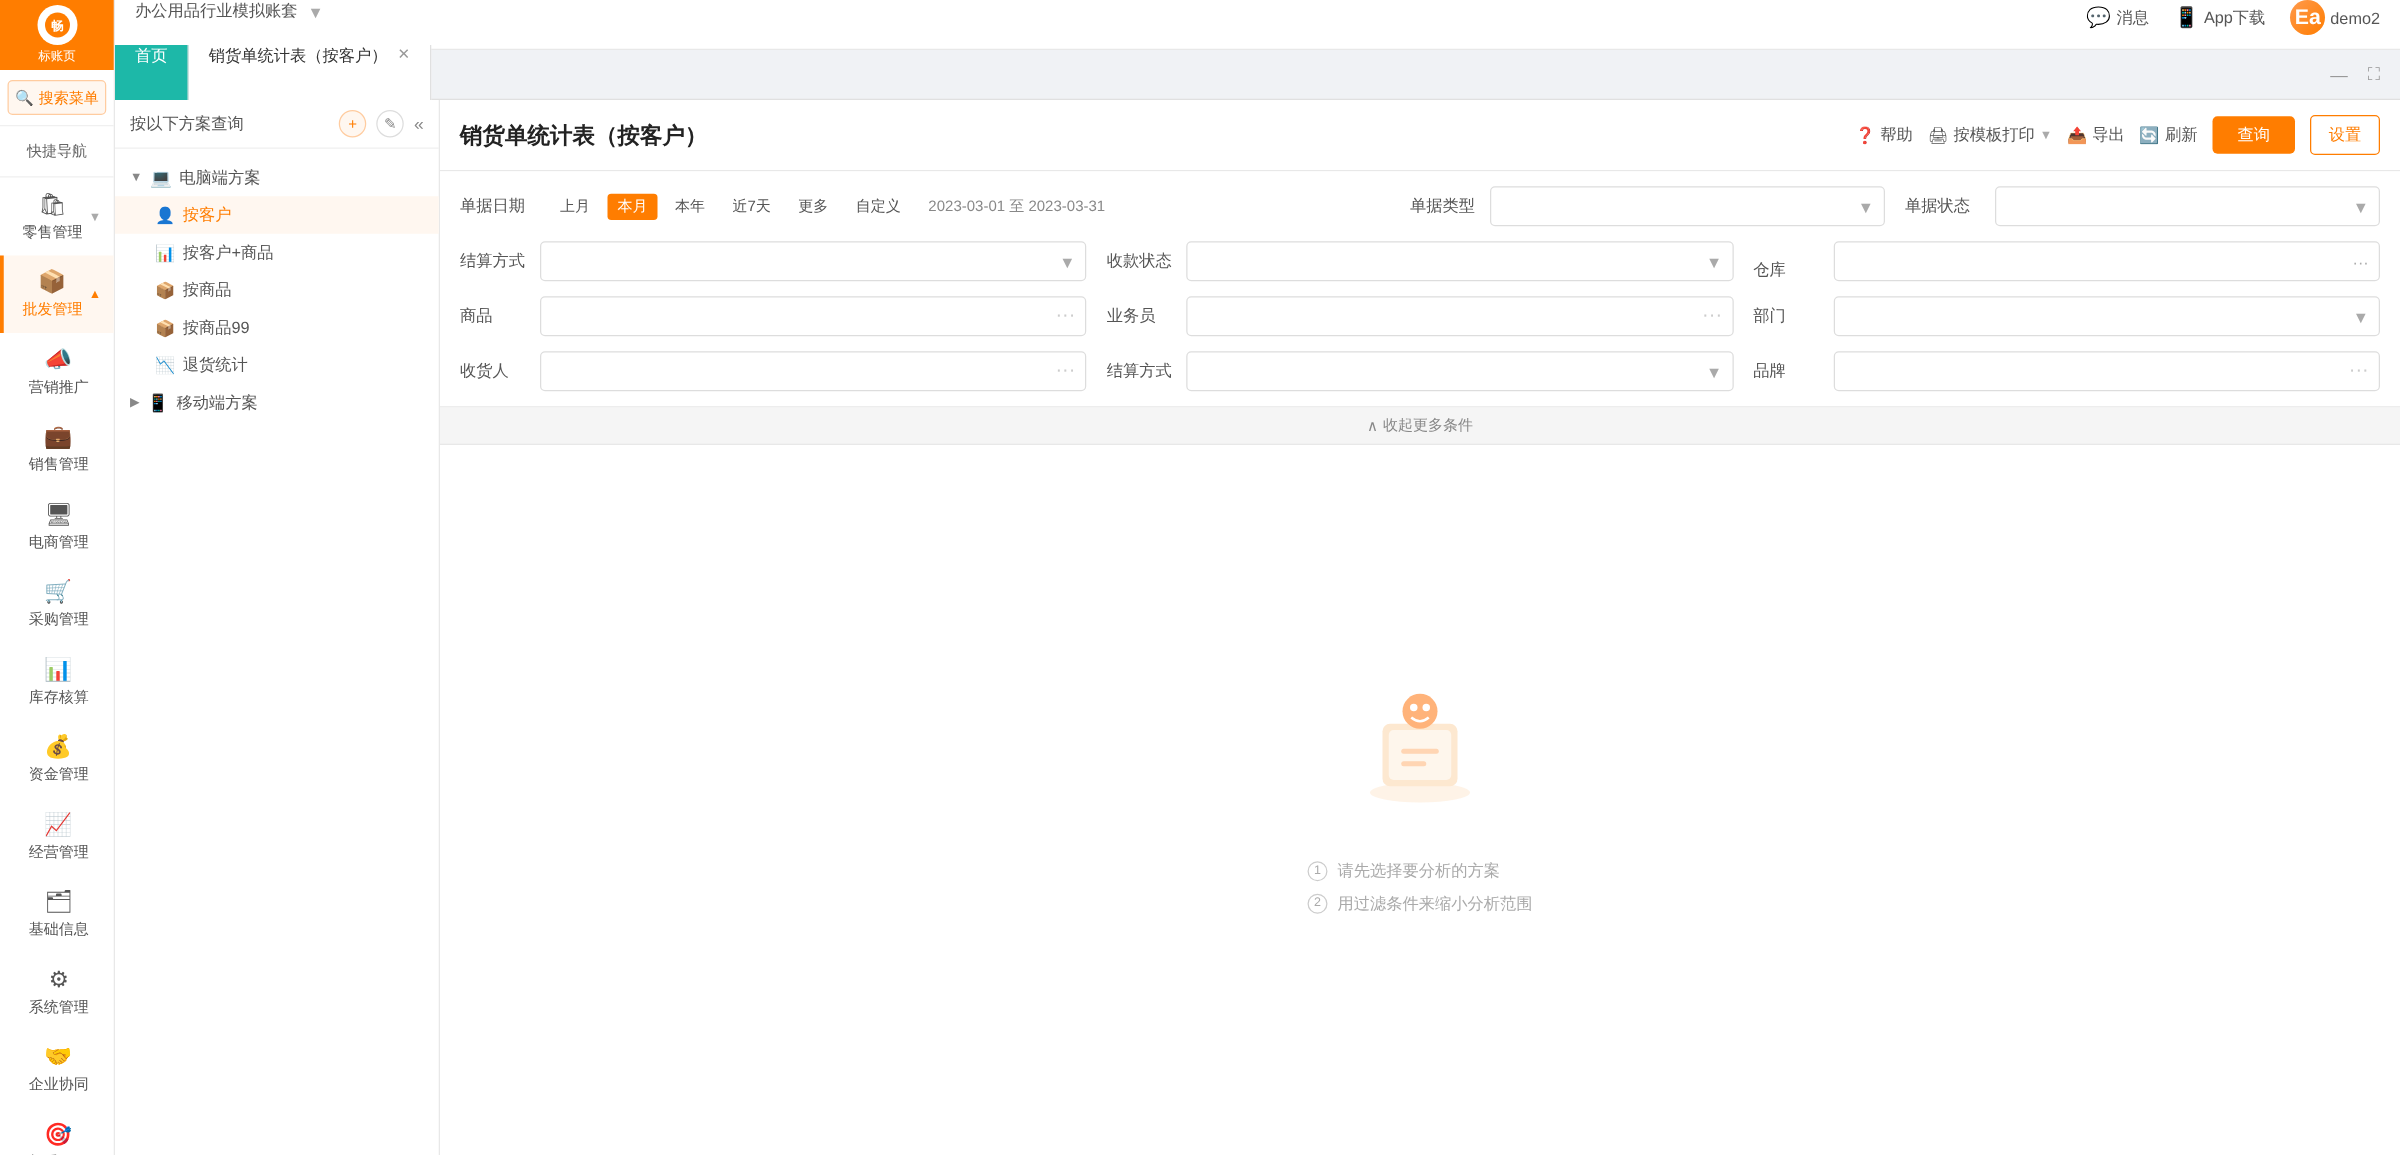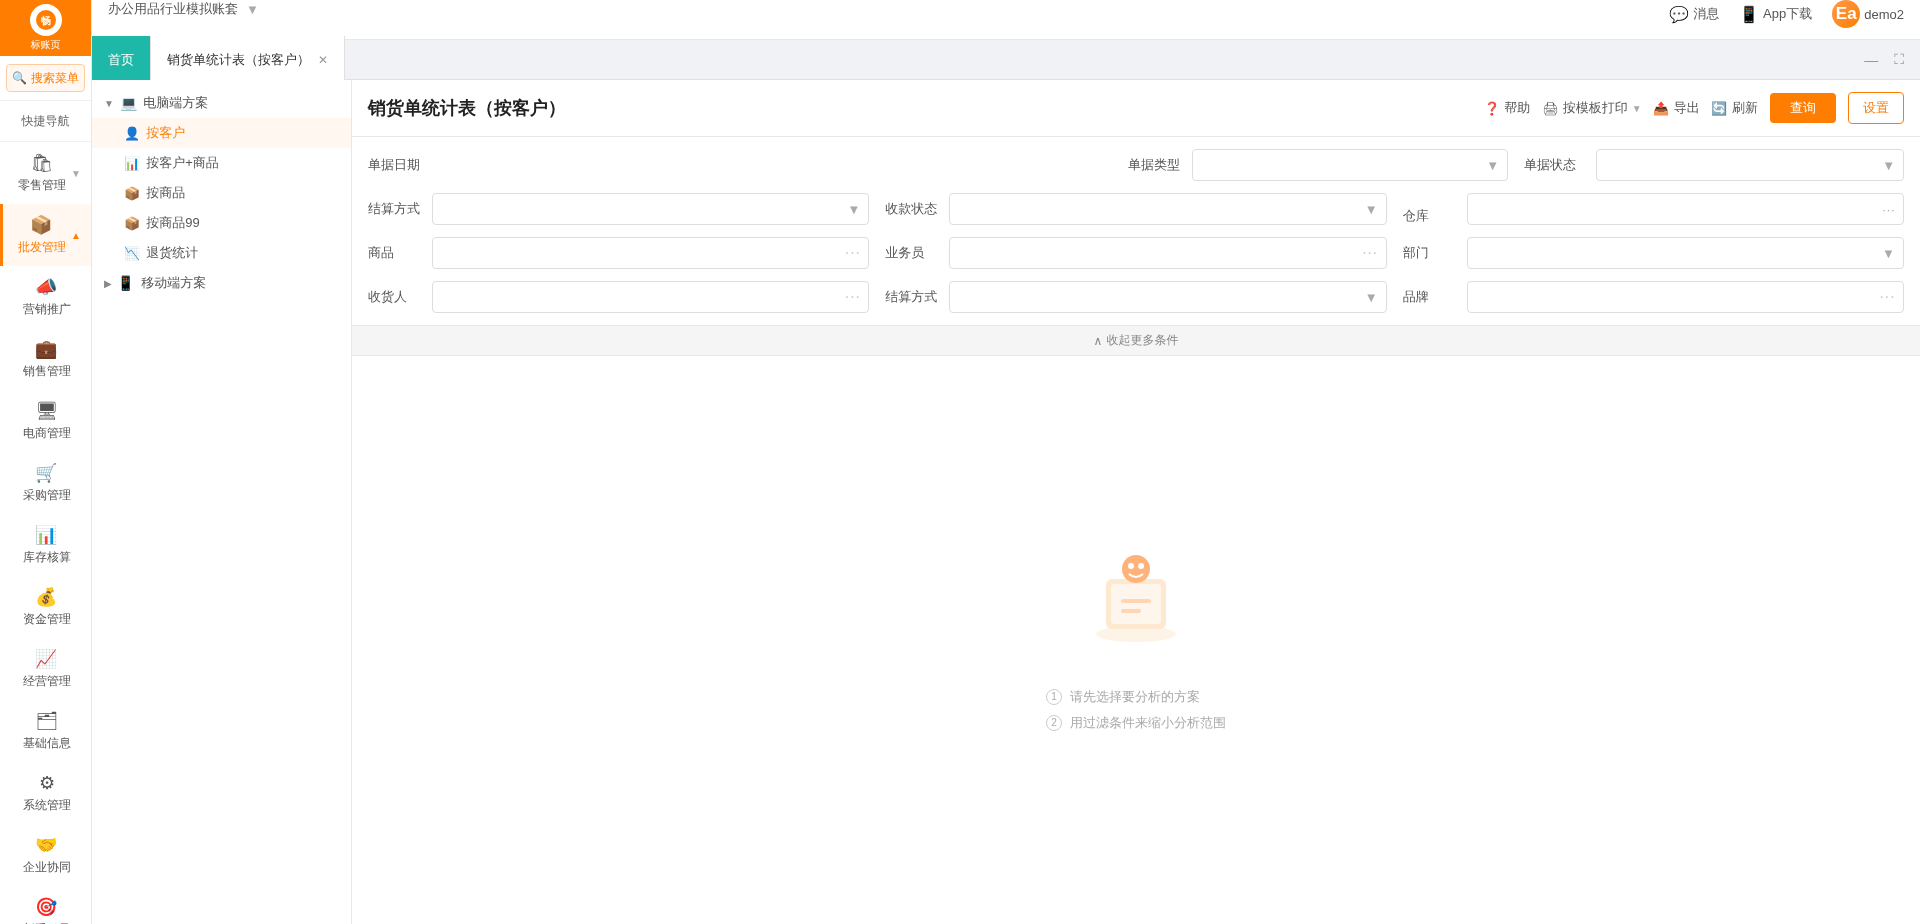--- a/index.html
+++ b/index.html
@@ -25,21 +25,21 @@
     .main-area { flex: 1; display: flex; flex-direction: column; height: 924px; }
 
     
     .top-header { height: 40px; background: #fff; border-bottom: 1px solid #e8e8e8; display: flex; align-items: flex-start; justify-content: space-between; padding: 0 16px; flex-shrink: 0; }
     .header-left { display: flex; align-items: center; gap: 8px; color: #555; font-size: 13px; }
     .header-right { display: flex; align-items: center; gap: 20px; }
     .header-action { display: flex; align-items: center; gap: 4px; color: #555; font-size: 13px; cursor: pointer; }
 
     
     .tab-bar { height: 40px; background: #f0f2f5; display: flex; align-items: center; padding: 0 0; flex-shrink: 0; border-bottom: 1px solid #e0e0e0; }
-    .tab-item { height: 48px; padding: 0 16px; display: flex; align-items: center; gap: 8px; cursor: pointer; font-size: 13px; color: #555; background: transparent; border-right: 1px solid #e0e0e0; }
+    .tab-item { height: 48px; padding: 0 16px; display: flex; gap: 8px; cursor: pointer; font-size: 13px; color: #555; background: transparent; border-right: 1px solid #e0e0e0; }
     .tab-item.active { background: #fff; color: #333; font-weight: 500; }
     .tab-home { background: #1db8a8; color: #fff; }
     .tab-close { color: #999; font-size: 12px; cursor: pointer; }
     .tab-restore { color: #999; font-size: 14px; cursor: pointer; margin-left: auto; margin-right: 8px; }
 
     
     .content-area { flex: 1; overflow: hidden; display: flex; }
 
     
     .page-header { background: #fff; padding: 12px 16px 0 16px; border-bottom: 1px solid #e8e8e8; flex-shrink: 0; }
@@ -221,20 +221,28 @@
     </div>
     <div style="margin-left:auto;display:flex;align-items:center;padding-right:8px;gap:8px;">
       <span class="tab-restore">—</span>
       <span class="tab-restore">⛶</span>
     </div>
   </div>
 
   <div class="content-area">
 
     <div class="left-panel">
+      <div class="panel-header">
+        <span class="panel-title">按以下方案查询</span>
+        <div class="panel-icons">
+          <div class="panel-icon-btn orange">+</div>
+          <div class="panel-icon-btn">✎</div>
+          <div class="collapse-btn">«</div>
+        </div>
+      </div>
 
       <div class="tree-section">
 
         <div class="tree-item">
           <span class="tree-toggle">▼</span>
           <span class="tree-icon">💻</span>
           <span>电脑端方案</span>
         </div>
 
         <div class="tree-sub-item active">
@@ -292,20 +300,29 @@
             <button class="action-btn-primary">查询</button>
             <button class="action-btn-setting">设置</button>
           </div>
         </div>
       </div>
 
       <div class="filter-area">
 
         <div class="filter-row">
           <span class="filter-label">单据日期</span>
+          <div class="date-shortcuts">
+            <span class="date-shortcut">上月</span>
+            <span class="date-shortcut active">本月</span>
+            <span class="date-shortcut">本年</span>
+            <span class="date-shortcut">近7天</span>
+            <span class="date-shortcut">更多</span>
+            <span class="date-shortcut">自定义</span>
+            <span class="date-range">2023-03-01 至 2023-03-31</span>
+          </div>
           <div style="margin-left:auto;display:flex;align-items:center;gap:16px;flex:1;justify-content:flex-end;">
             <div style="display:flex;align-items:center;gap:8px;flex:1;max-width:380px;">
               <span class="filter-label">单据类型</span>
               <div class="filter-select" style="flex:1;">
                 <span></span>
                 <span class="arrow">▼</span>
               </div>
             </div>
             <div style="display:flex;align-items:center;gap:16px;flex:1;max-width:380px;">
               <span class="filter-label">单据状态</span>

